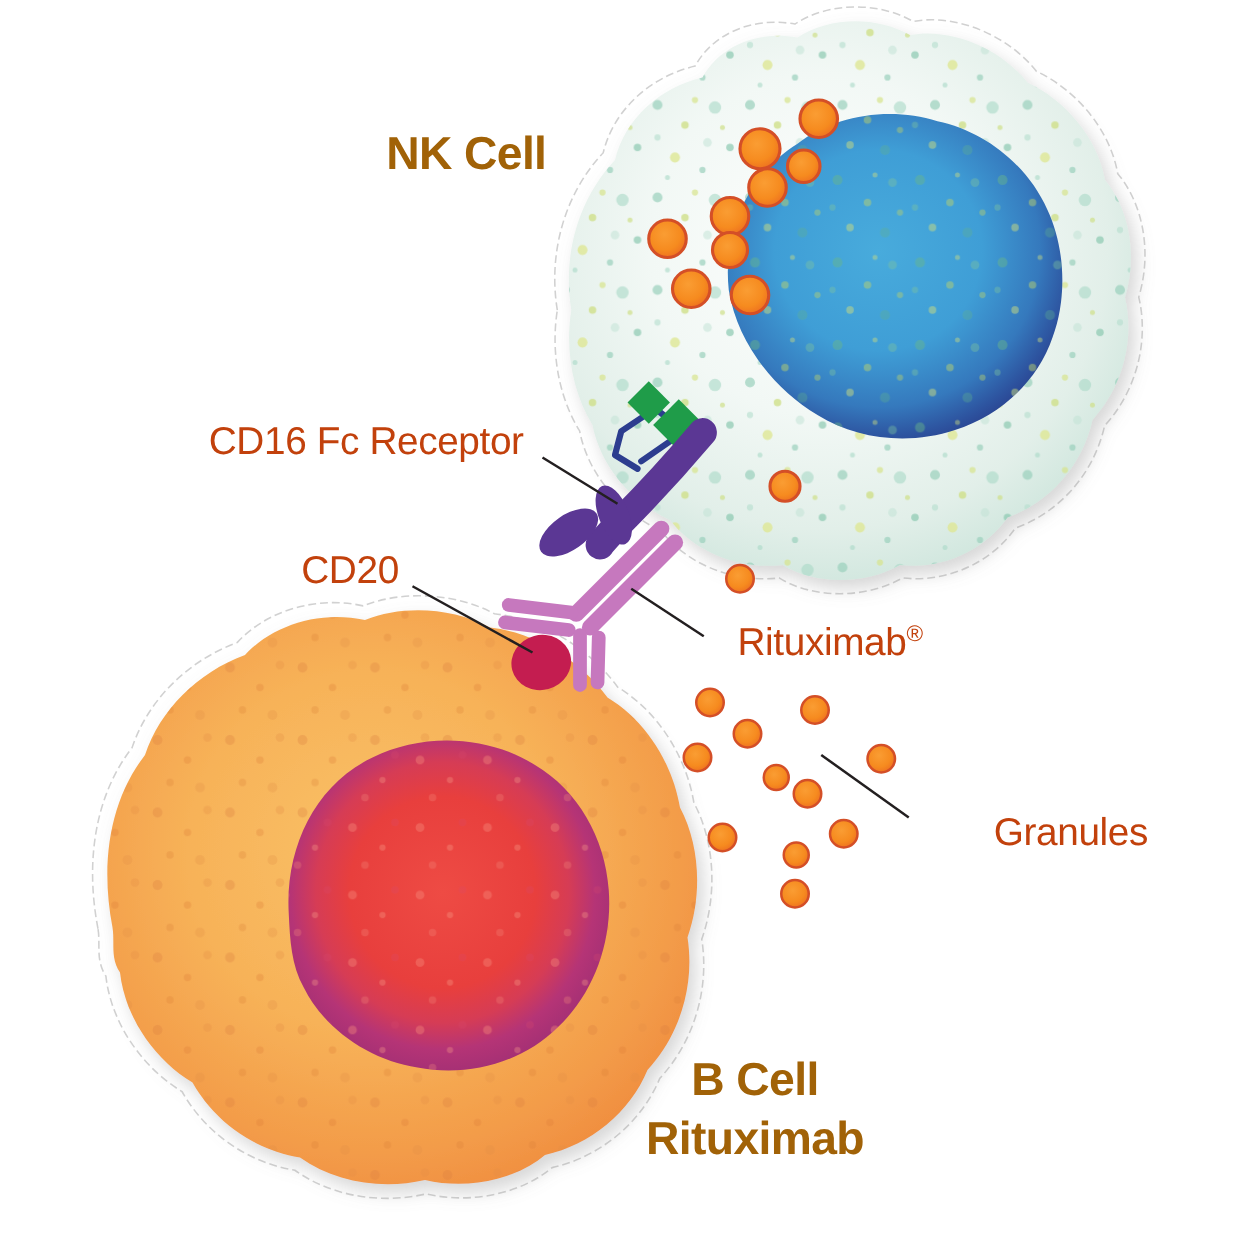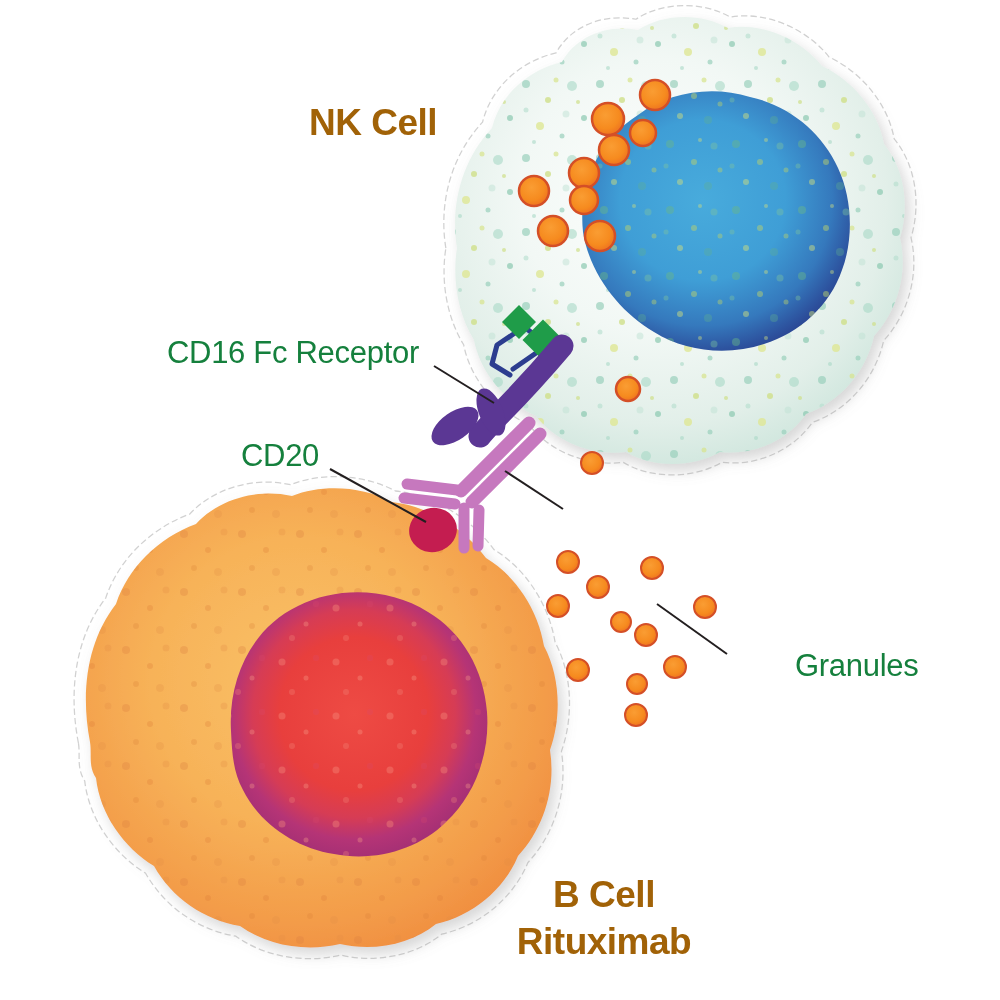--- a/index.html
+++ b/index.html
@@ -1,28 +1,28 @@
 <!DOCTYPE html>
 <html><head>
 <meta charset="utf-8">
 <style>
   html,body{margin:0;padding:0;background:#ffffff;}
   .stage{position:relative;width:1000px;height:1000px;background:#ffffff;overflow:hidden;
          font-family:"Liberation Sans",sans-serif;}
   .stage svg{position:absolute;left:0;top:0;}
   .lbl{position:absolute;white-space:nowrap;}
-  .lbl.dark{color:#15803d;font-size:31px;font-weight:400;letter-spacing:-0.3px;}
+  .lbl.dark{color:#c2410c;font-size:31px;font-weight:400;letter-spacing:-0.3px;}
   .lbl.cyan{color:#a16207;font-weight:700;letter-spacing:-0.5px;}
   #nk-label{left:309px;top:102px;font-size:37px;}
   #cd16-label{left:167px;top:335px;}
   #cd20-label{left:241px;top:438px;}
   #rituximab-label{left:590px;top:496px;}
   #rituximab-label sup{font-size:18px;}
   #granules-label{left:763px;top:648px;margin-left:32px;}
-  #bcell-label{left:479px;top:871px;width:250px;text-align:center;font-size:37px;line-height:47px;white-space:normal;}
+  #bcell-label{left:479px;top:840px;width:250px;text-align:center;font-size:37px;line-height:47px;white-space:normal;}
 </style>
 </head>
 <body>
 
 <div class="stage">
 
 <svg width="1000" height="1000" viewBox="0 0 1000 1000">
   <defs>
     <radialGradient id="gNKBody" cx="45%" cy="40%" r="68%">
       <stop offset="0%" stop-color="#fdfefd"></stop>
@@ -199,20 +199,21 @@
     <line x1="657" y1="604" x2="727" y2="654"></line>
   </g>
 </svg>
 
 <div class="lbl cyan" id="nk-label">NK Cell</div>
 
 <div class="lbl dark" id="cd16-label">CD16 Fc Receptor</div>
 
 <div class="lbl dark" id="cd20-label">CD20</div>
 
+<div class="lbl dark" id="rituximab-label"><span>Rituximab</span><sup>®</sup></div>
 
 <div class="lbl dark" id="granules-label">Granules</div>
 
 <div class="lbl cyan" id="bcell-label">
   <div>B Cell</div>
   <div>Rituximab</div>
 </div>
 
 </div>
 

